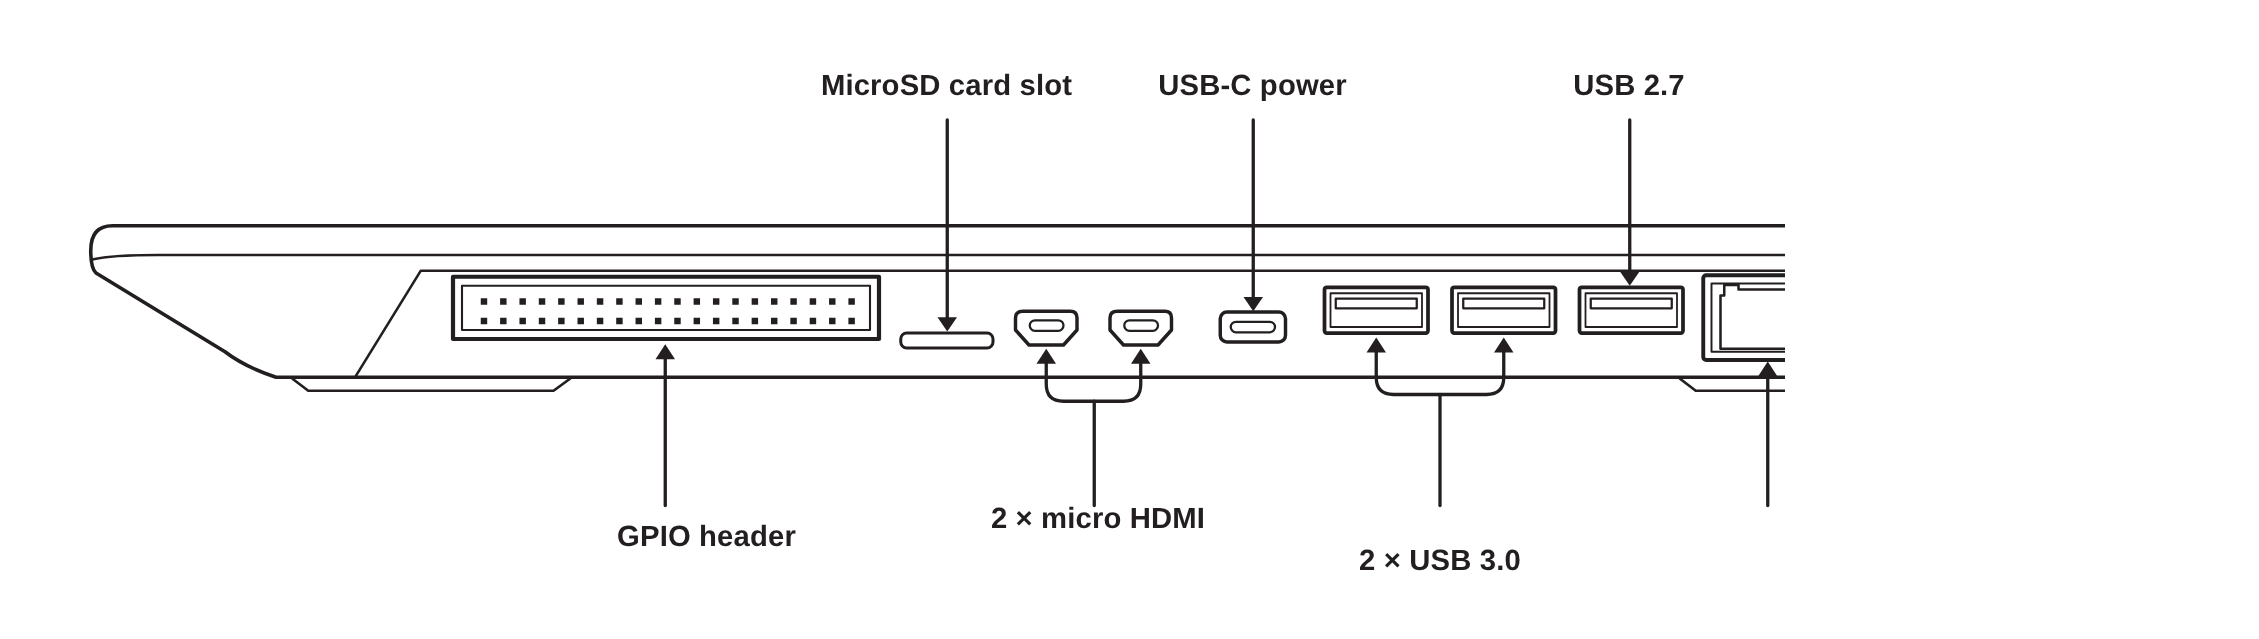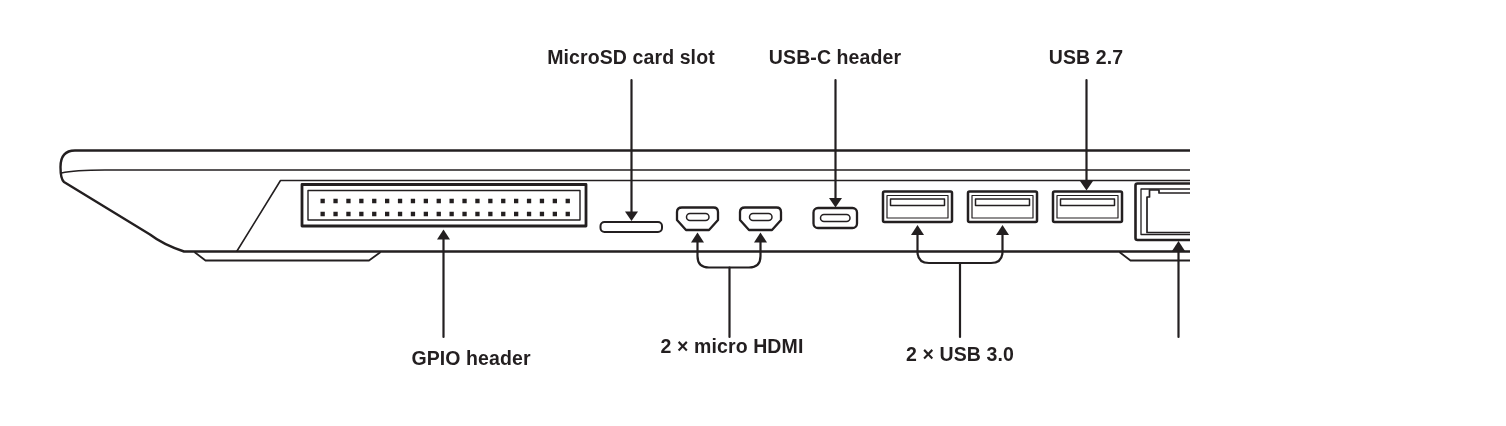--- a/index.html
+++ b/index.html
@@ -117,19 +117,19 @@
       <polygon points="1002.5,225 996,235 1009,235" fill="#231f20" stroke="none"></polygon>
       <line x1="960" y1="263" x2="960" y2="337" stroke-width="2.2"></line>
     </g>
     <g>
       <line x1="1178.5" y1="337" x2="1178.5" y2="250.5" stroke-width="2.2"></line>
       <polygon points="1178.5,241 1172,251 1185,251" fill="#231f20" stroke="none"></polygon>
     </g>
   </svg>
 
   <div class="label" style="left:631px;top:47px;">MicroSD card slot</div>
-  <div class="label" style="left:835px;top:47px;">USB-C header</div>
+  <div class="label" style="left:835px;top:47px;">USB-C power</div>
   <div class="label" style="left:1086px;top:47px;">USB 2.7</div>
 
   <div class="label" style="left:443px;top:348px;margin-left:28px;">GPIO header</div>
   <div class="label" style="left:732px;top:336px;">2 × micro HDMI</div>
-  <div class="label" style="left:960px;top:344px;">2 × USB 3.0</div>
+  <div class="label" style="left:960px;top:364px;">2 × USB 3.0</div>
 </div>
 
 </body></html>

